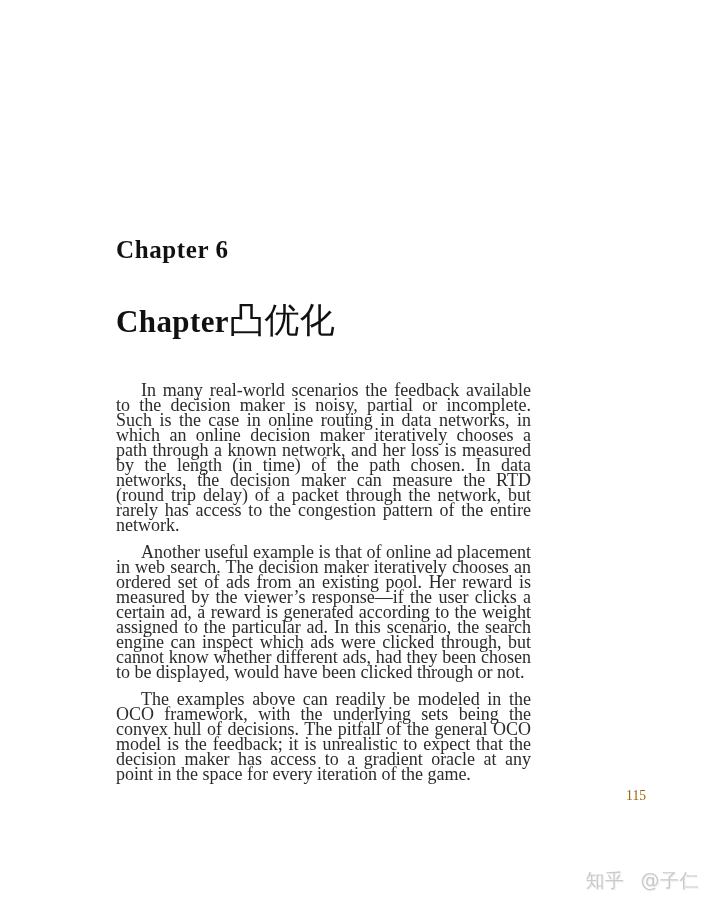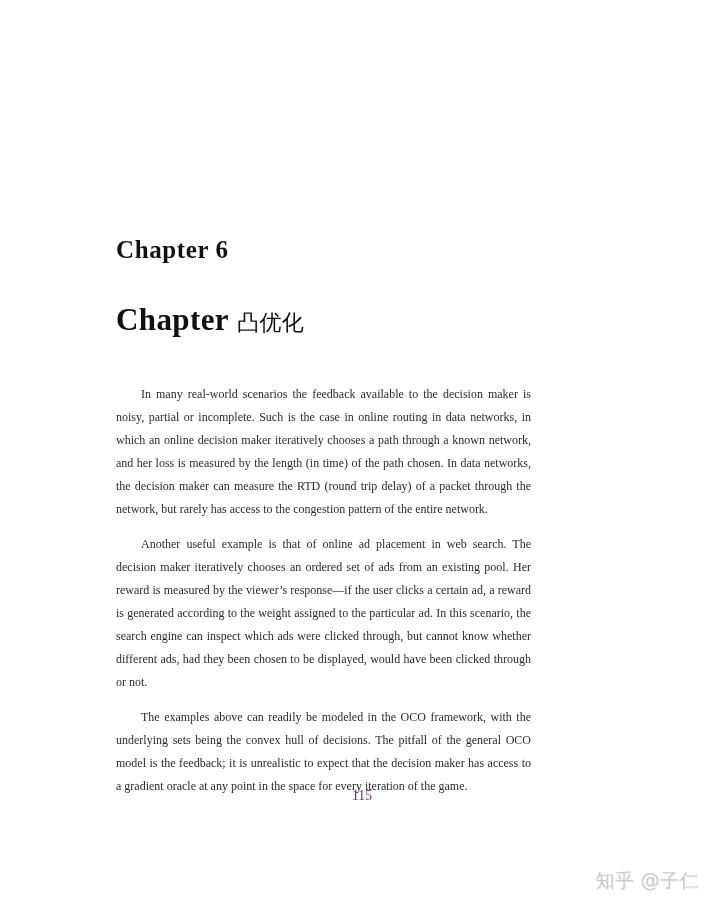--- a/index.html
+++ b/index.html
@@ -40,67 +40,65 @@
       font-size: 31px;
       font-weight: 700;
       letter-spacing: 0.4px;
       color: #111;
       line-height: 40px;
       white-space: nowrap;
     }
     .chapter-title .cjk {
       font-family: "DejaVu Sans", "Liberation Sans", sans-serif;
       font-weight: 400;
-      margin-left: 8px;
-      font-size: 22px;
+      font-size: 35px;
     }
     .body-text {
       position: absolute;
       left: 116px;
       top: 383px;
       width: 415px;
       font-family: "Liberation Serif", "DejaVu Serif", serif;
-      font-size: 12px;
-      line-height: 23px;
+      font-size: 18px;
+      line-height: 15px;
       color: #2b2b2b;
       text-align: justify;
       text-justify: inter-word;
     }
     .body-text p {
       margin: 0;
       text-indent: 25px;
       text-align: justify;
     }
     .body-text p + p {
       margin-top: 12px;
     }
     .page-number {
       position: absolute;
       left: 0;
       width: 646px;
       top: 788px;
-      text-align: center;
+      text-align: right;
       font-family: "Liberation Serif", "DejaVu Serif", serif;
       font-size: 13.6px;
-      color: #701a75;
-      margin-left: 39px;
+      color: #a16207;
     }
     .watermark {
       position: absolute;
       right: 18px;
       top: 868px;
       font-family: "DejaVu Sans", "Liberation Sans", sans-serif;
       font-size: 19px;
       color: #c9c9c9;
       letter-spacing: 0.5px;
       white-space: nowrap;
       text-shadow: 0 0 1px rgba(255,255,255,0.9), 1px 1px 0 #efefef;
     }
     .watermark .handle {
-      margin-left: 6px;
+      margin-left: 16px;
     }
   </style>
 </head>
 <body>
 
 <div class="page">
 
   <div class="chapter-label">Chapter 6</div>
 
   <div class="chapter-title">

